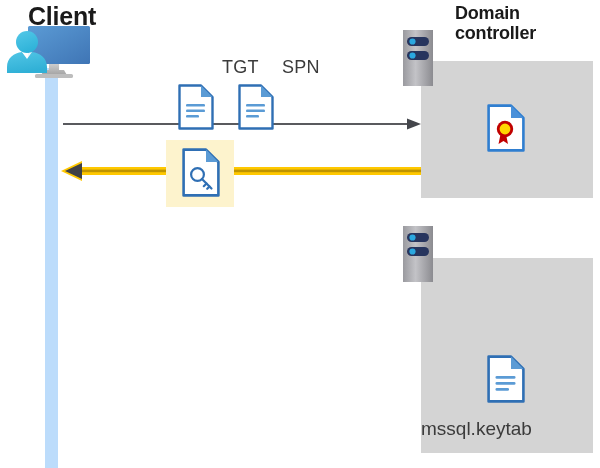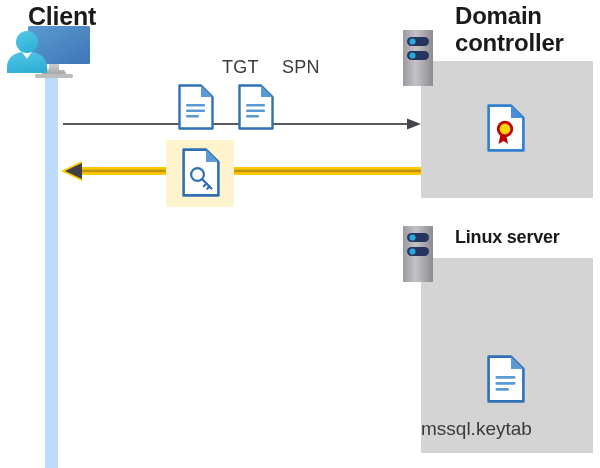--- a/index.html
+++ b/index.html
@@ -27,21 +27,21 @@
     color: #1a1a1a;
     letter-spacing: -0.2px;
     line-height: 1.12;
   }
   #client-title {
     left: 28px; top: 2px;
     font-size: 25px;
   }
   #dc-title {
     left: 455px; top: 3px;
-    font-size: 24px;
+    font-size: 18px;
     width: 145px;
   }
   #linux-title {
     left: 455px; top: 227px;
     font-size: 18px;
     width: 145px;
   }
 
   
   #client-lifeline {
@@ -232,21 +232,20 @@
       <path d="M1.6 1.6 H24 L36.4 14 V46.4 H1.6 Z" fill="#ffffff" stroke="#2f7ed0" stroke-width="2.6" stroke-linejoin="round"></path>
       <path d="M24 1.6 L36.4 14 H24 Z" fill="#4a90d9"></path>
       <path d="M14 28 l-2.5 12 l5 -3 l4.5 3 l-2.5 -12 z" fill="#c00000"></path>
       <circle cx="18" cy="25" r="8.2" fill="#c00000"></circle>
       <circle cx="18" cy="25" r="5.4" fill="#ffd500"></circle>
     </svg>
   </div>
 
   <div class="abs host-panel" id="linux-panel"></div>
 
-  <div class="abs title" id="linux-title">Linux server</div>
 
   <div class="abs rack" id="linux-rack">
     <svg width="30" height="56" viewBox="0 0 30 56" xmlns="http://www.w3.org/2000/svg">
       <defs>
         <linearGradient id="gRack2" x1="0" y1="0" x2="1" y2="0">
           <stop offset="0%" stop-color="#9a9a9f"></stop>
           <stop offset="42%" stop-color="#c3c3c7"></stop>
           <stop offset="100%" stop-color="#8b8b90"></stop>
         </linearGradient>
       </defs>

